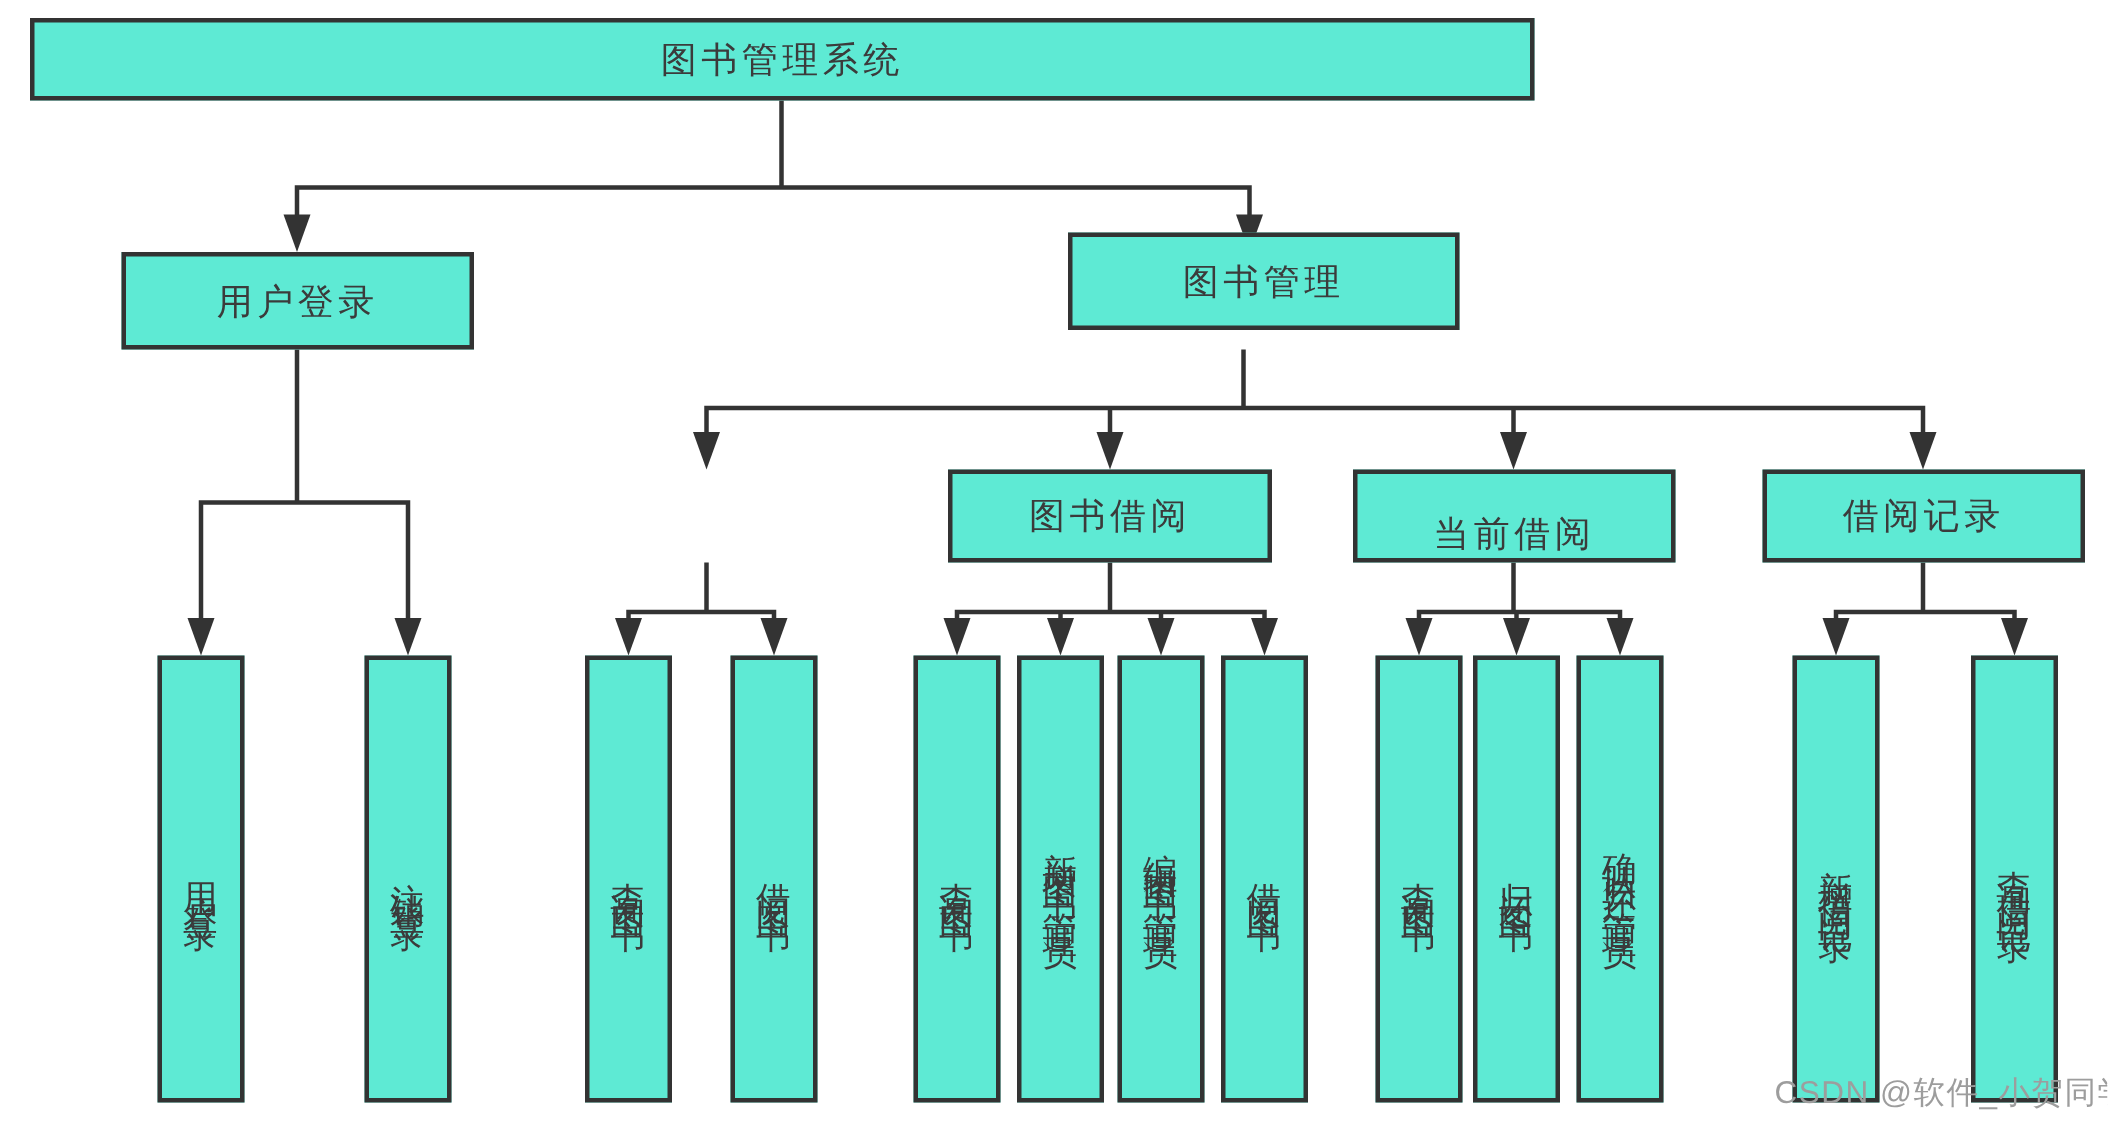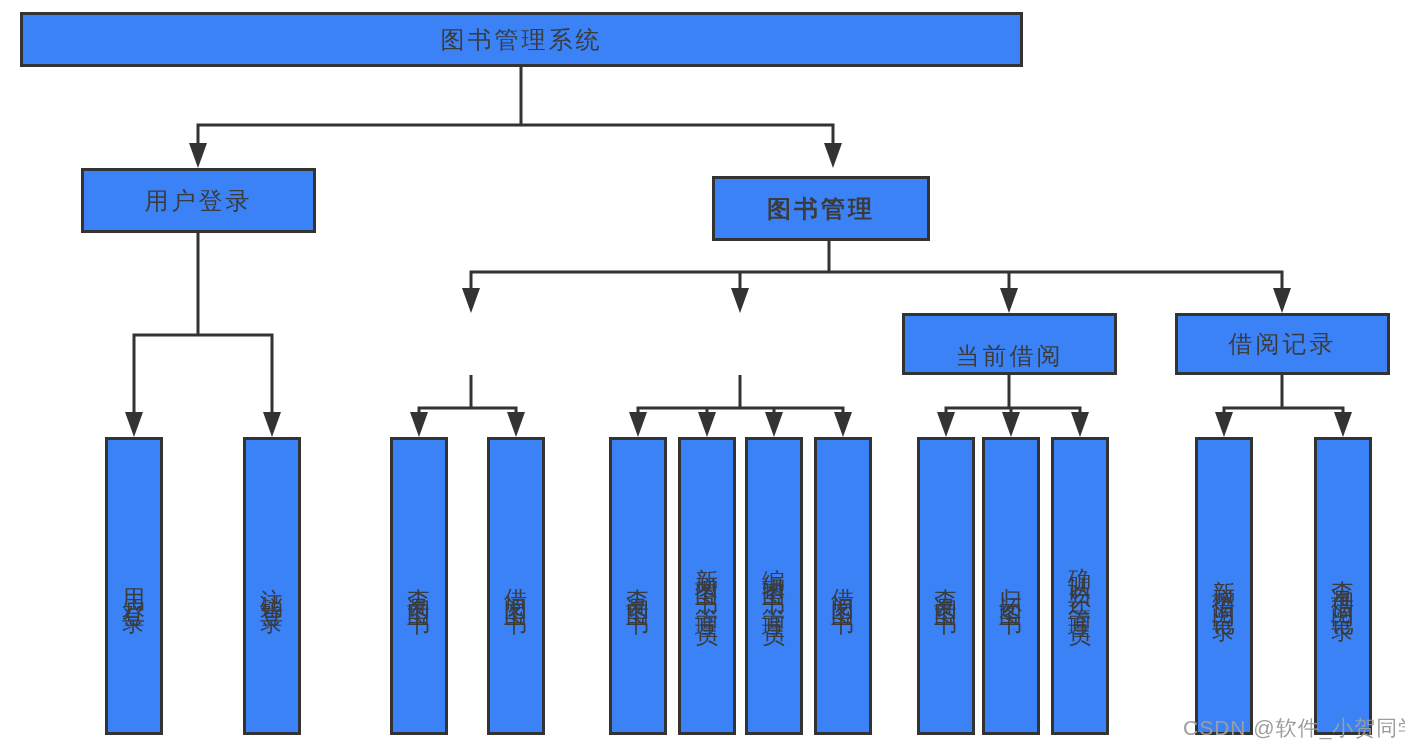--- a/index.html
+++ b/index.html
@@ -10,33 +10,33 @@
     font-family:"Liberation Sans",sans-serif;
     overflow:hidden;
   }
   .edges{position:absolute;left:0;top:0;}
   .edges path{fill:none;stroke:#333333;stroke-width:3;}
   .edges polygon{fill:#333333;stroke:none;}
   .node{
     position:absolute;
     box-sizing:border-box;
     border:3px solid #333333;
-    background:#3b82f6;
+    background:#5eead4;
     display:flex;align-items:center;justify-content:center;
     color:#3b3b3b;
   }
   .h-label{
     font-size:24px;
     letter-spacing:3px;
     white-space:nowrap;
     color:#3b3b3b;
   }
   .root{left:20px;top:12px;width:1003px;height:55px;}
   .l2a{left:81px;top:168px;width:235px;height:65px;}
-  .l2b{left:712px;top:176px;width:218px;height:65px;font-weight:bold;}
+  .l2b{left:712px;top:155px;width:261px;height:65px;}
   .l3{top:313px;height:62px;}
   .l3a{left:362px;width:218px;}
   .l3b{left:632px;width:216px;}
   .l3c{left:902px;width:215px;align-items:flex-end;}
   .l3d{left:1175px;width:215px;}
   .leaf{top:437px;width:58px;height:298px;}
   .v-label{
     writing-mode:vertical-rl;
     text-orientation:mixed;
     font-size:23px;
@@ -99,20 +99,23 @@
     <span class="h-label">图书管理系统</span>
   </div>
 
   <div class="node l2a">
     <span class="h-label">用户登录</span>
   </div>
   <div class="node l2b">
     <span class="h-label">图书管理</span>
   </div>
 
+  <div class="node l3 l3b">
+    <span class="h-label">图书借阅</span>
+  </div>
   <div class="node l3 l3c">
     <span class="h-label">当前借阅</span>
   </div>
   <div class="node l3 l3d">
     <span class="h-label">借阅记录</span>
   </div>
 
   <div class="node leaf" style="left:105px;">
     <span class="v-label">用户登录</span>
   </div>

